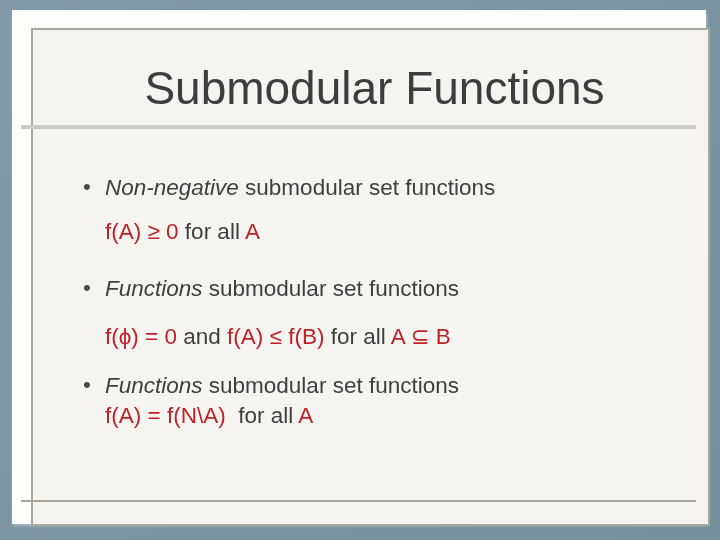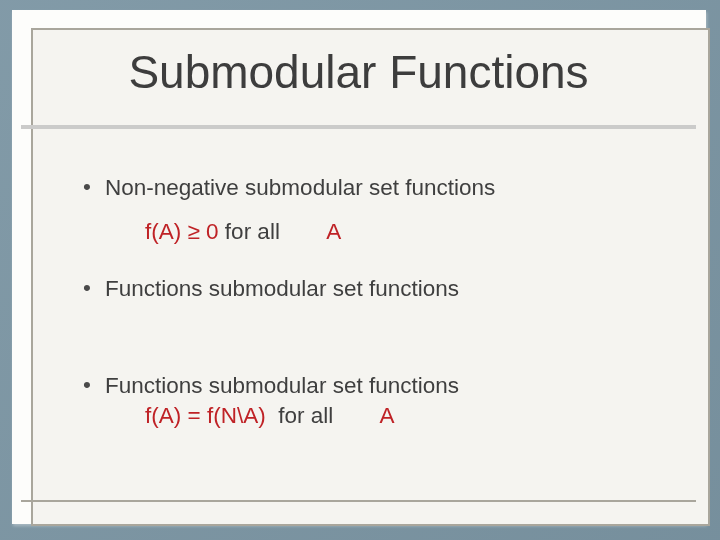--- a/index.html
+++ b/index.html
@@ -38,21 +38,21 @@
     height: 498px;
     box-sizing: border-box;
     border: 2px solid #a9a69c;
     background: #f5f4f0;
   }
   .slide-title {
     position: absolute;
     left: 19px;
     top: 49px;
     width: 679px;
-    margin: 0;
+    margin: 16px;
     text-align: center;
     font-size: 46px;
     font-weight: 400;
     line-height: 1;
     color: #3d3d3d;
     letter-spacing: 0px;
     white-space: pre;
   }
   .title-divider {
     position: absolute;
@@ -81,22 +81,22 @@
     line-height: 28px;
     white-space: pre;
     color: #3f3f3f;
   }
   .dot {
     position: absolute;
     left: -22px;
     top: -1px;
     color: #4a4a4a;
   }
-  .seg-italic { }
-  .seg-red { color: #bf2226; margin-left: 40px; }
+  .seg-italic { font-style: italic; }
+  .seg-red { color: #bf2226; }
   .seg-dark { color: #3f3f3f; }
   
   .hl0 { top: 174px; }
   .fl0 { top: 218px; }
   .hl1 { top: 275px; }
   .fl1 { top: 323px; }
   .hl2 { top: 372px; }
   .fl2 { top: 402px; }
 </style>
 </head>
@@ -109,17 +109,18 @@
 </div>
 
 <h1 class="slide-title">Submodular Functions</h1>
 
 <div class="title-divider"></div>
 
 <div class="slide-content" id="content">
     <div class="line heading-line hl0"><span class="dot">•</span><span class="seg-italic seg-dark">Non-negative</span><span class="seg-dark"> submodular set functions</span></div>
     <div class="line formula-line fl0"><span class="seg-red">f(A) ≥ 0</span><span class="seg-dark"> for all </span><span class="seg-red">A</span></div>
     <div class="line heading-line hl1"><span class="dot">•</span><span class="seg-italic seg-dark">Functions</span><span class="seg-dark"> submodular set functions</span></div>
+    <div class="line formula-line fl1"><span class="seg-red">f(ϕ) = 0</span><span class="seg-dark"> and </span><span class="seg-red">f(A) ≤ f(B)</span><span class="seg-dark"> for all </span><span class="seg-red">A ⊆ B</span></div>
     <div class="line heading-line hl2"><span class="dot">•</span><span class="seg-italic seg-dark">Functions</span><span class="seg-dark"> submodular set functions</span></div>
     <div class="line formula-line fl2"><span class="seg-red">f(A) = f(N\A)</span><span class="seg-dark">  for all </span><span class="seg-red">A</span></div>
   </div>
 
 <div class="footer-divider"></div>
 
 </body></html>

